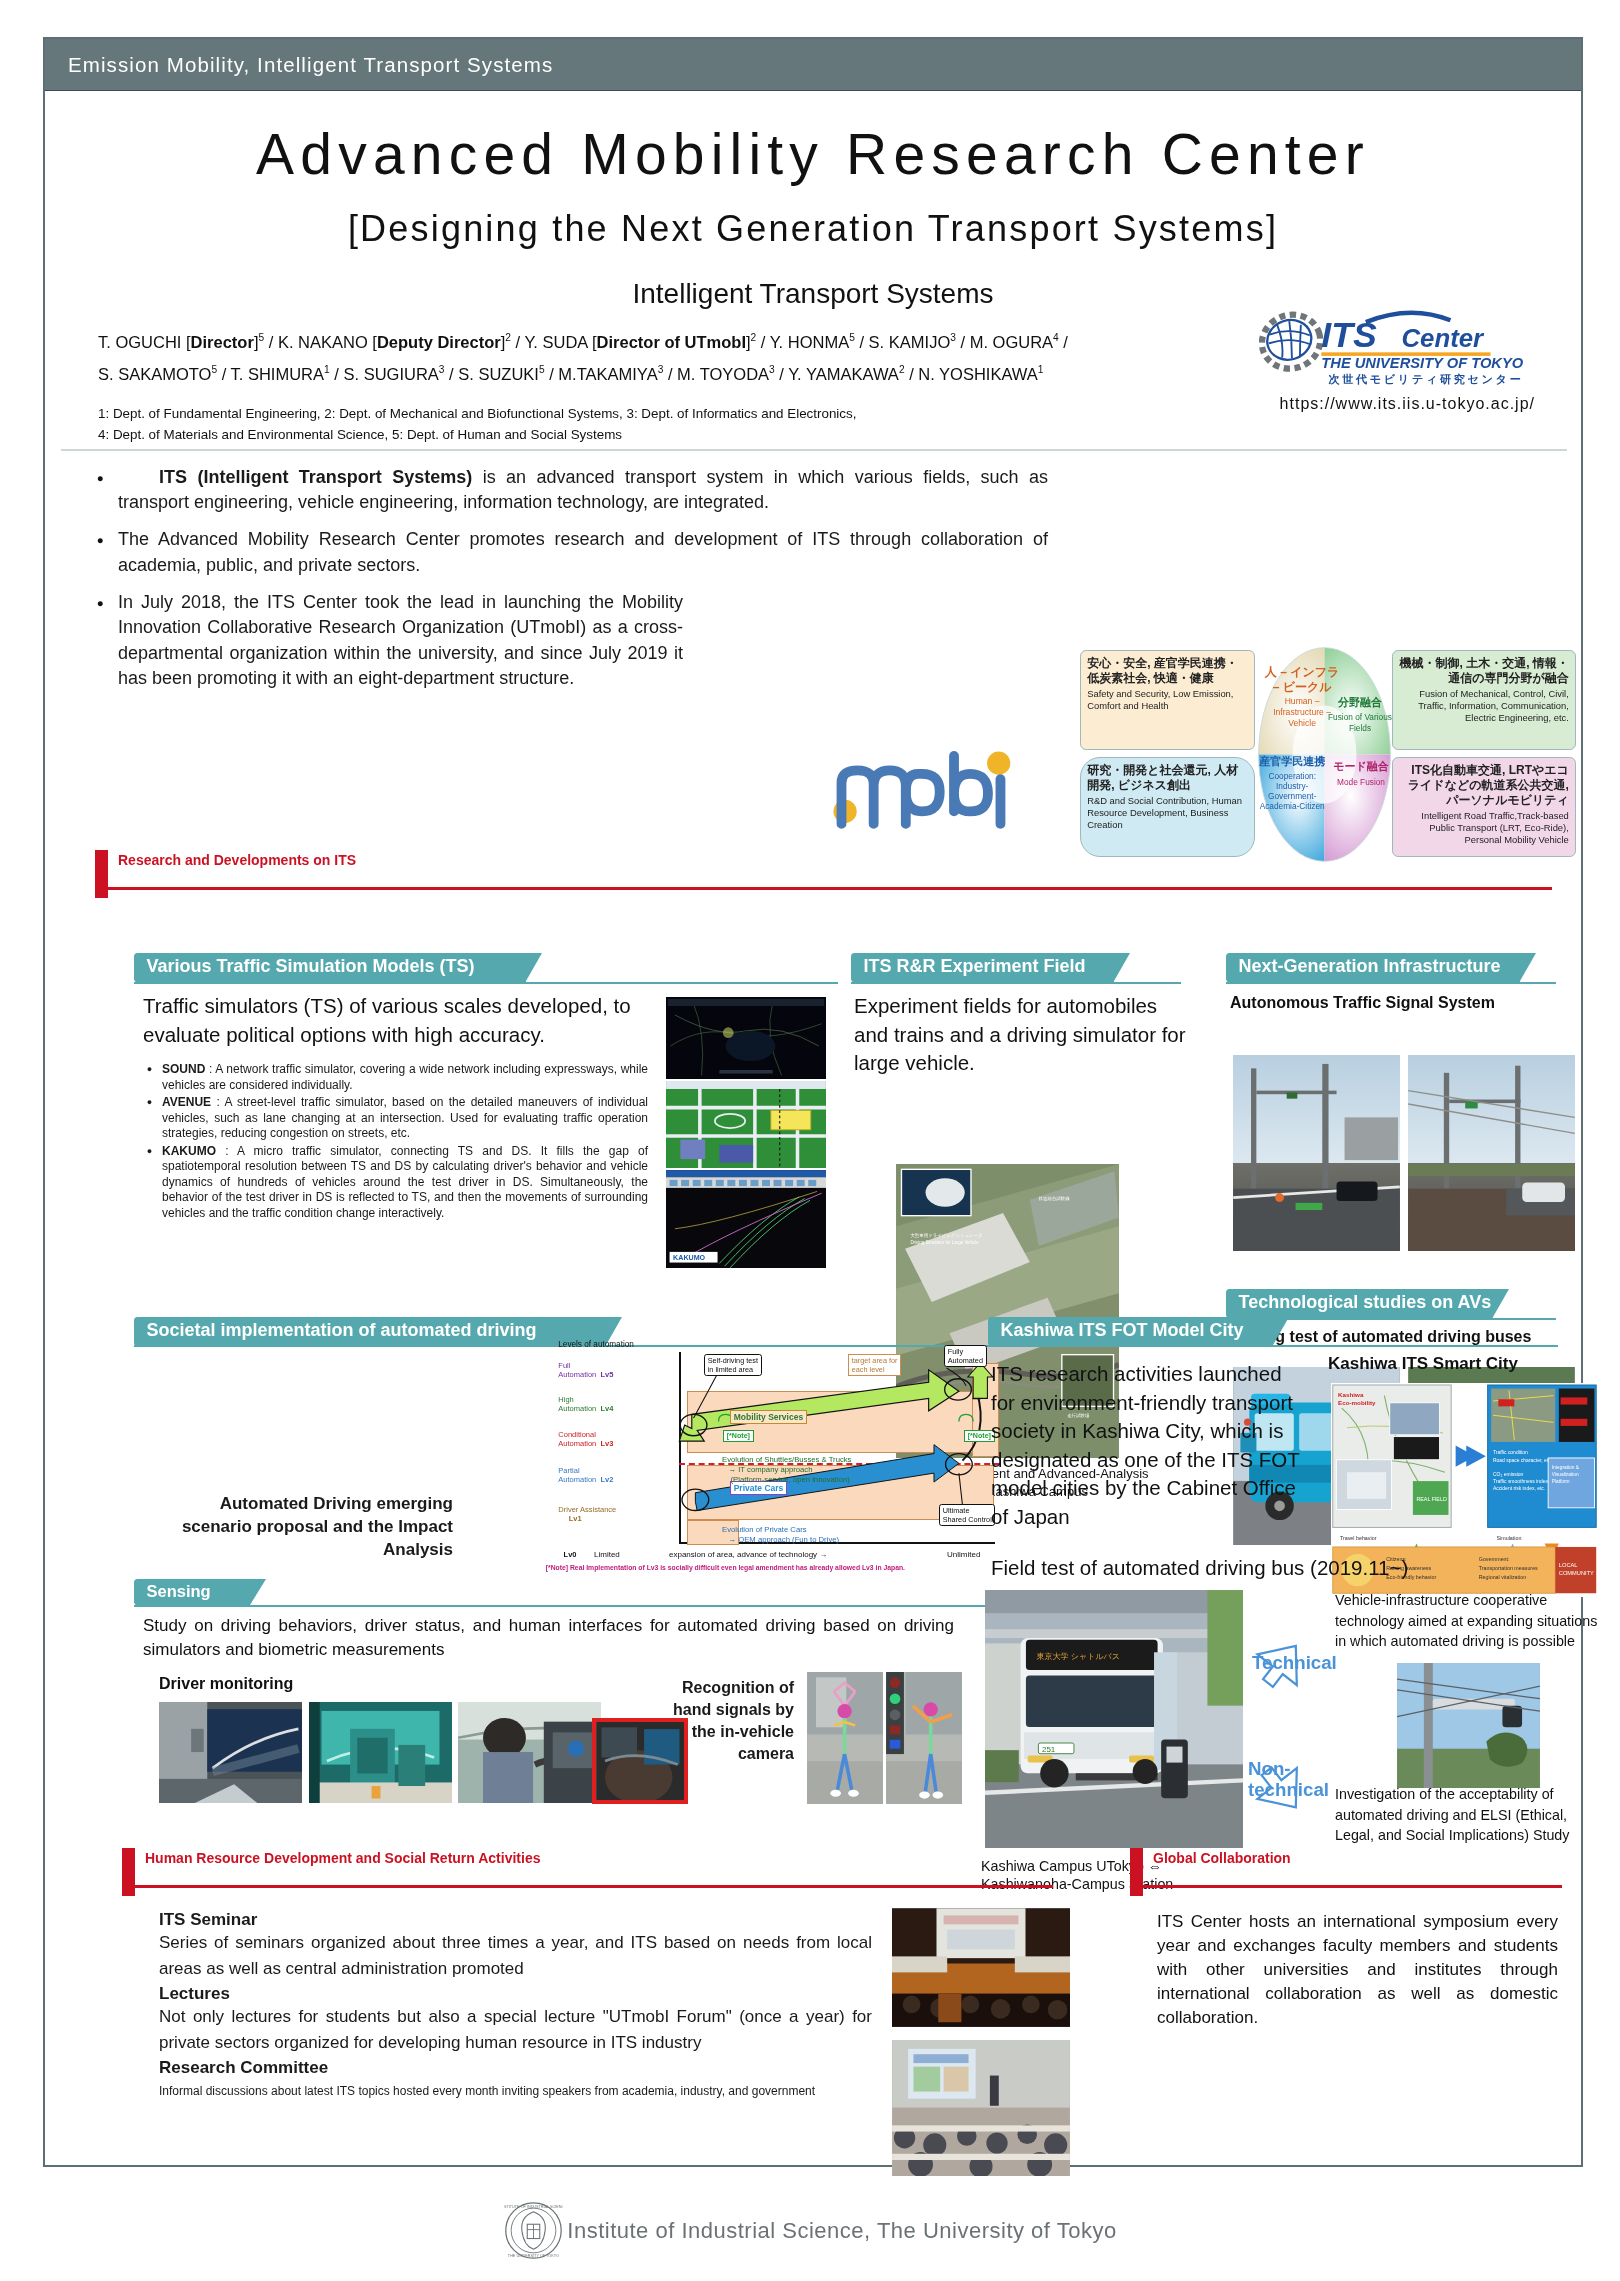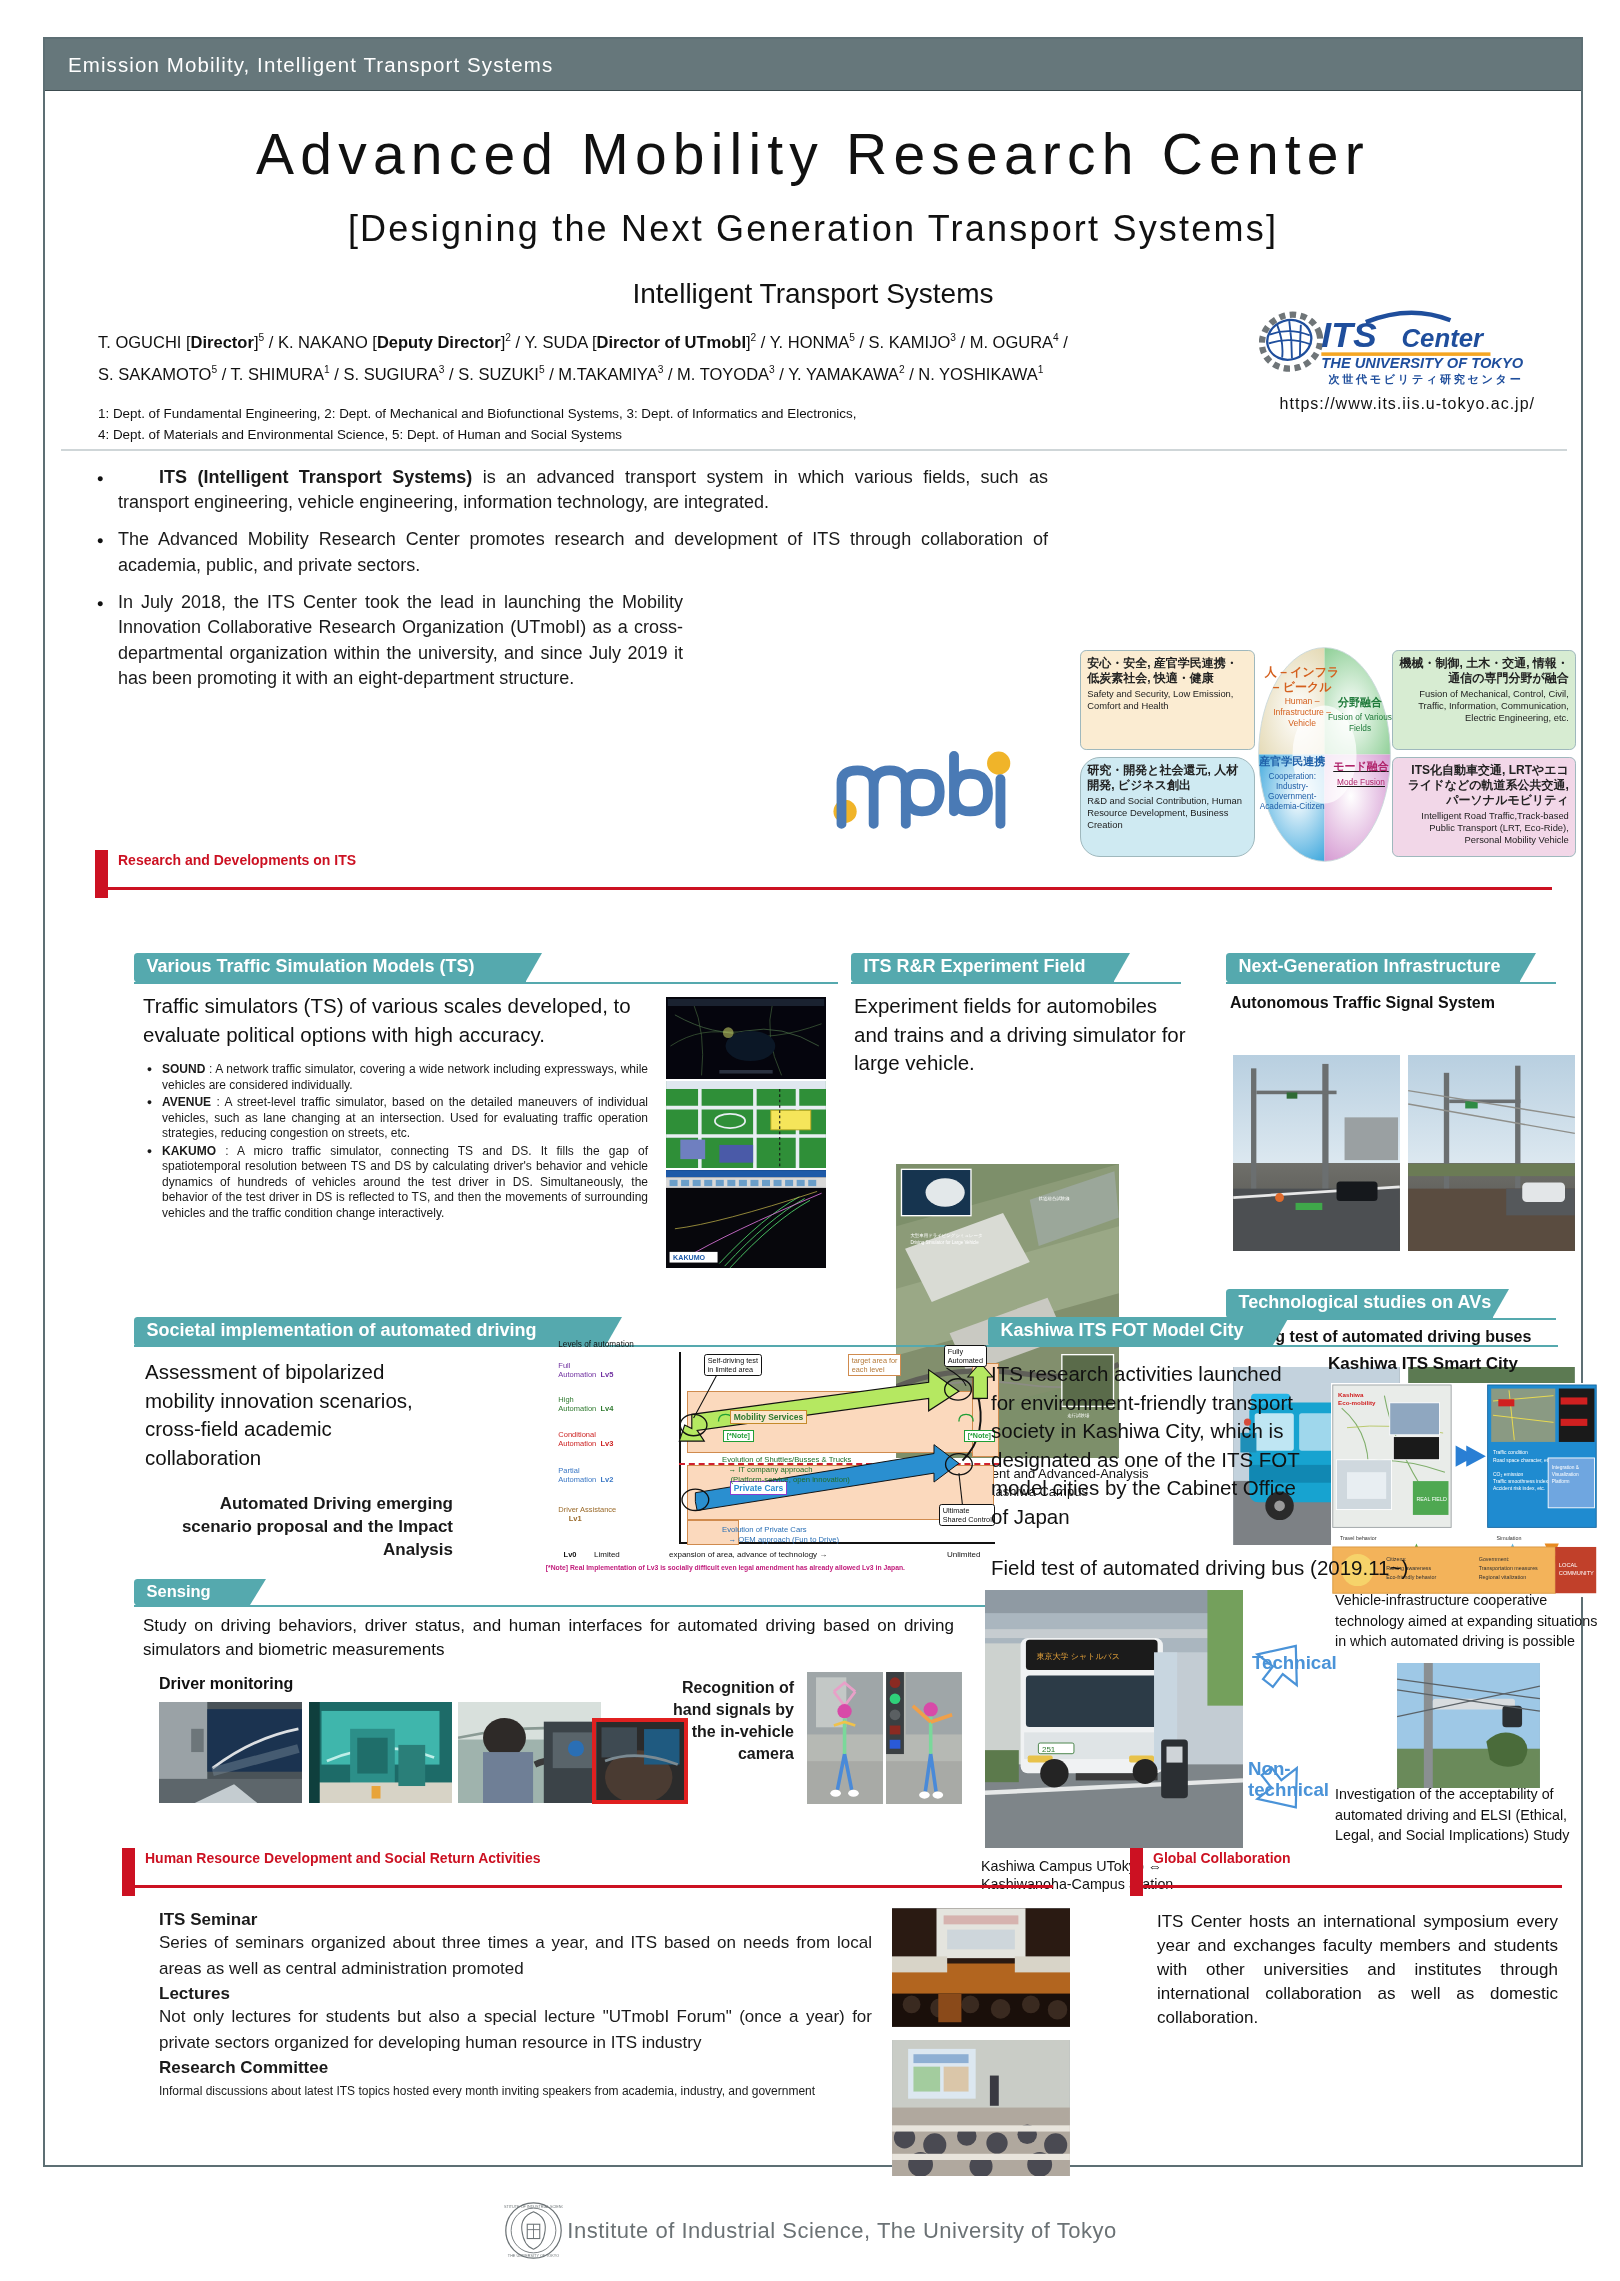--- a/index.html
+++ b/index.html
@@ -239,21 +239,21 @@
         <div style="font-size:8.6px;color:#d4601e;line-height:10.7px;margin-top:1.8px;">Human – Infrastructure – Vehicle</div>
       </div>
       <div style="position:absolute;left:73px;top:50px;width:64px;text-align:center;">
         <div style="font-size:11px;font-weight:700;color:#1f7a3a;">分野融合</div>
         <div style="font-size:8.3px;color:#1f7a3a;line-height:10.7px;margin-top:1.8px;">Fusion of Various Fields</div>
       </div>
       <div style="position:absolute;left:-1.8px;top:109px;width:78px;text-align:center;">
         <div style="font-size:11px;font-weight:700;color:#1f5fa8;">産官学民連携</div>
         <div style="font-size:8.3px;color:#1f5fa8;line-height:10.2px;margin-top:1.8px;">Cooperation: Industry-Government-Academia-Citizen</div>
       </div>
-      <div style="position:absolute;left:75px;top:114px;width:62px;text-align:center;text-decoration:underline;">
+      <div style="position:absolute;left:75px;top:114px;width:62px;text-align:center;">
         <div style="font-size:11px;font-weight:700;color:#b0246b;">モード融合</div>
         <div style="font-size:8.3px;color:#b0246b;line-height:10.7px;margin-top:2.7px;">Mode Fusion</div>
       </div>
     </div>
   </div>
 
   <div class="redhead" style="left:50px; top:811px; width:1461px;">
     <div class="bar"></div>
     <div class="txt">Research and Developments on ITS</div>
     <div class="line" style="width:1444px;"></div>
@@ -445,21 +445,20 @@
       <rect x="78" y="40" width="34" height="12" rx="5" fill="#dfe1e3"></rect>
       <circle cx="95" cy="36" r="6" fill="#c9ccce"></circle>
     </svg>
   </div>
 
   <div class="teal" style="left:89px; top:1278px; width:472px;">
     <span>Societal implementation of automated driving</span>
   </div>
   <div class="tline" style="left:89px; top:1306px; width:855px;"></div>
 
-  <div class="big-txt" style="left:100px; top:1319px; width:285px;">Assessment of bipolarized mobility innovation scenarios, cross-field academic collaboration</div>
   <div style="position:absolute;left:105px;top:1453px;width:303px;text-align:right;font-size:17px;font-weight:700;line-height:23px;">
     <span>Automated Driving emerging scenario proposal and the Impact Analysis</span>
   </div>
 
   <div class="chart">
     <div class="axis-v"></div>
     <div class="axis-h"></div>
     <div class="dashed"></div>
 
     <div class="lv" style="left:14.3px; top:3.6px; font-size:8.2px;">

